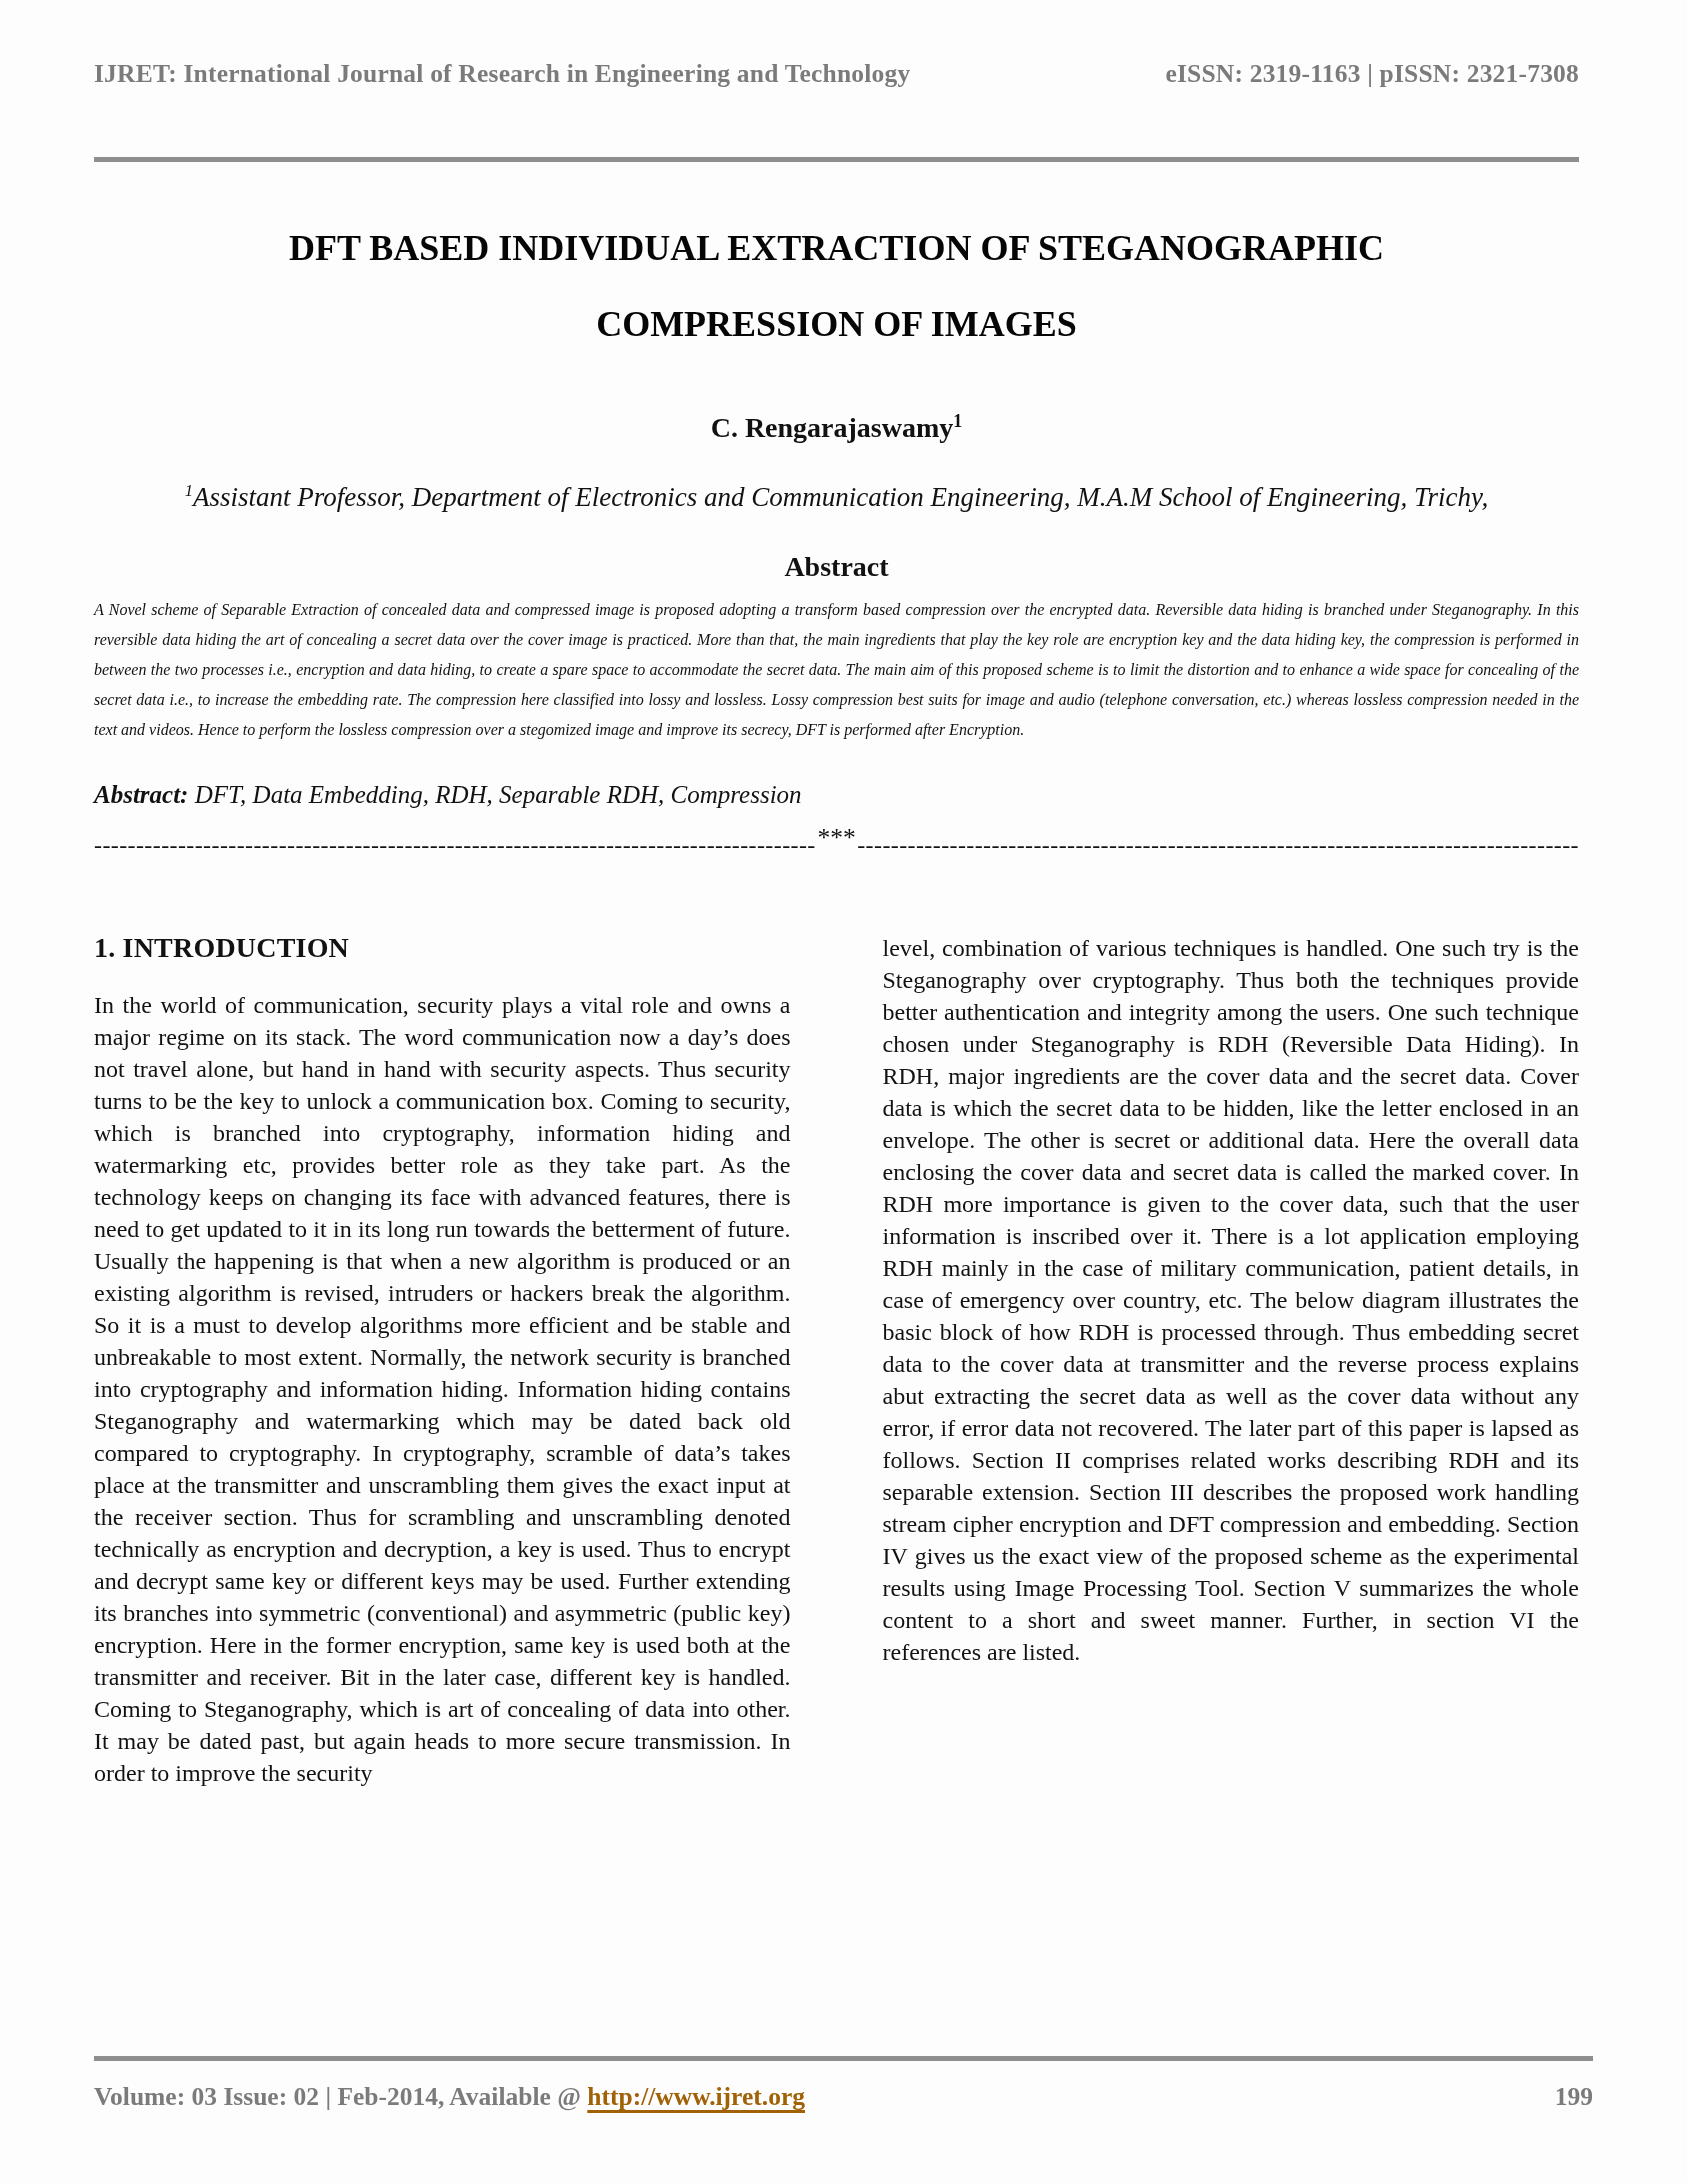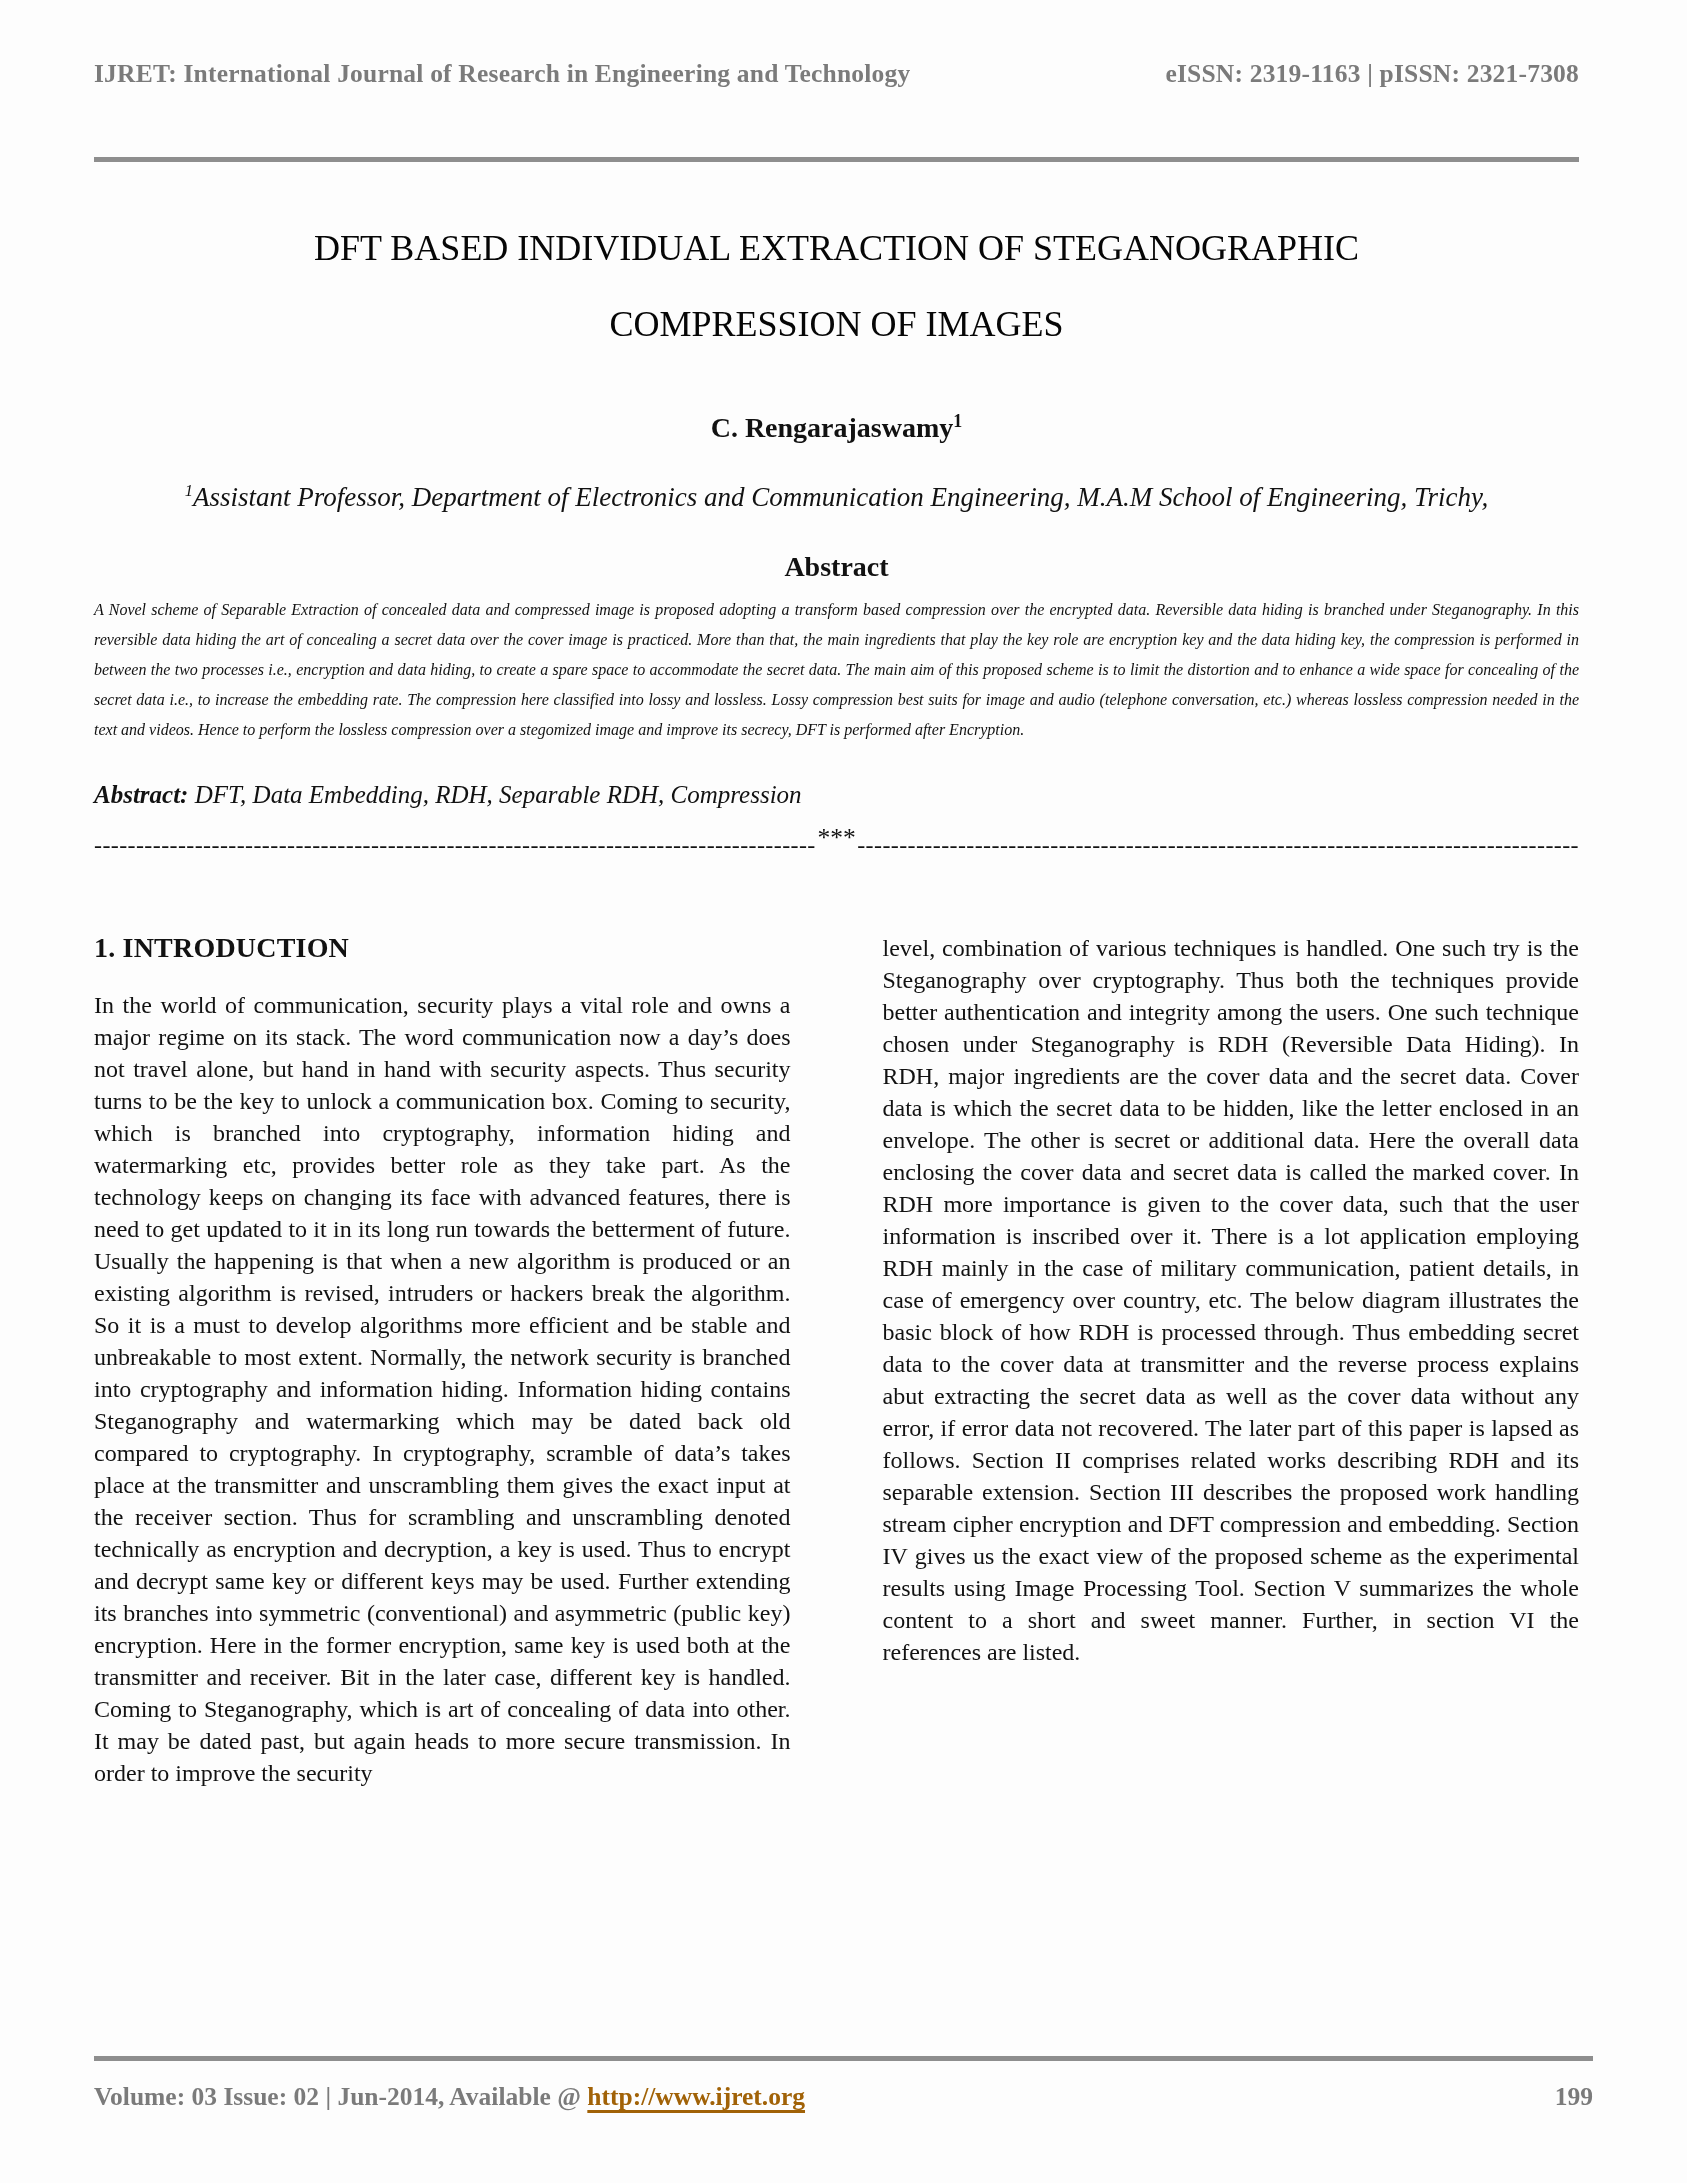--- a/index.html
+++ b/index.html
@@ -33,21 +33,21 @@
     border: none;
     border-top: 5px solid #8e8e8e;
     height: 0;
   }
   .header-rule { margin-top: 68px; }
 
   
   .title {
     margin-top: 48px;
     text-align: center;
-    font-weight: normal;
+    font-weight: bold;
     font-size: 36px;
     line-height: 76px;
     color: #060606;
   }
   .title .tl { display: block; }
 
   .author {
     margin-top: 49px;
     text-align: center;
     font-weight: bold;
@@ -187,17 +187,17 @@
     <div class="col">
       <p class="body-par">level, combination of various techniques is handled. One such try is the Steganography over cryptography. Thus both the techniques provide better authentication and integrity among the users. One such technique chosen under Steganography is RDH (Reversible Data Hiding). In RDH, major ingredients are the cover data and the secret data. Cover data is which the secret data to be hidden, like the letter enclosed in an envelope. The other is secret or additional data. Here the overall data enclosing the cover data and secret data is called the marked cover. In RDH more importance is given to the cover data, such that the user information is inscribed over it. There is a lot application employing RDH mainly in the case of military communication, patient details, in case of emergency over country, etc. The below diagram illustrates the basic block of how RDH is processed through. Thus embedding secret data to the cover data at transmitter and the reverse process explains abut extracting the secret data as well as the cover data without any error, if error data not recovered. The later part of this paper is lapsed as follows. Section II comprises related works describing RDH and its separable extension. Section III describes the proposed work handling stream cipher encryption and DFT compression and embedding. Section IV gives us the exact view of the proposed scheme as the experimental results using Image Processing Tool. Section V summarizes the whole content to a short and sweet manner. Further, in section VI the references are listed.</p>
     </div>
   </div>
 
 </div>
 
 <div class="footer">
   <div class="rule footer-rule"></div>
   <div class="footer-row">
-    <span class="footer-left"><span>Volume: 03 Issue: 02 | Jun-2014, Available @ </span><a href="#" class="footer-link">http://www.ijret.org</a></span>
+    <span class="footer-left"><span>Volume: 03 Issue: 02 | Feb-2014, Available @ </span><a href="#" class="footer-link">http://www.ijret.org</a></span>
     <span class="footer-page">199</span>
   </div>
 </div>
 
 
 </body></html>

